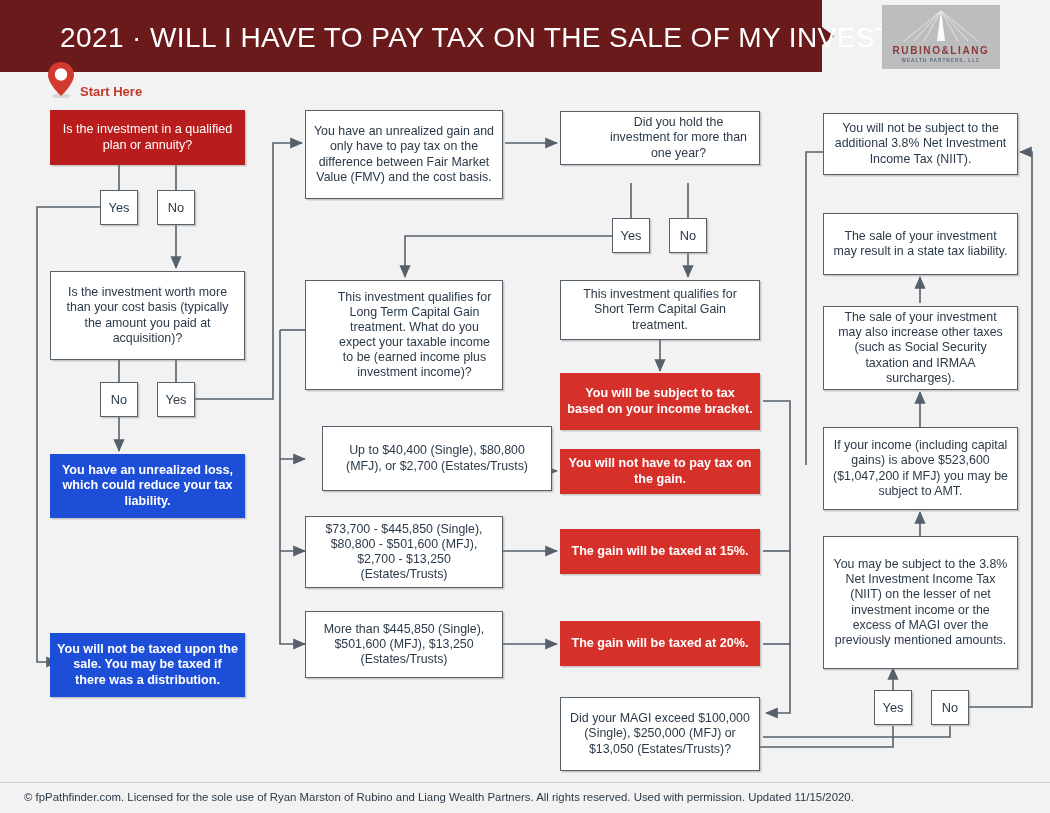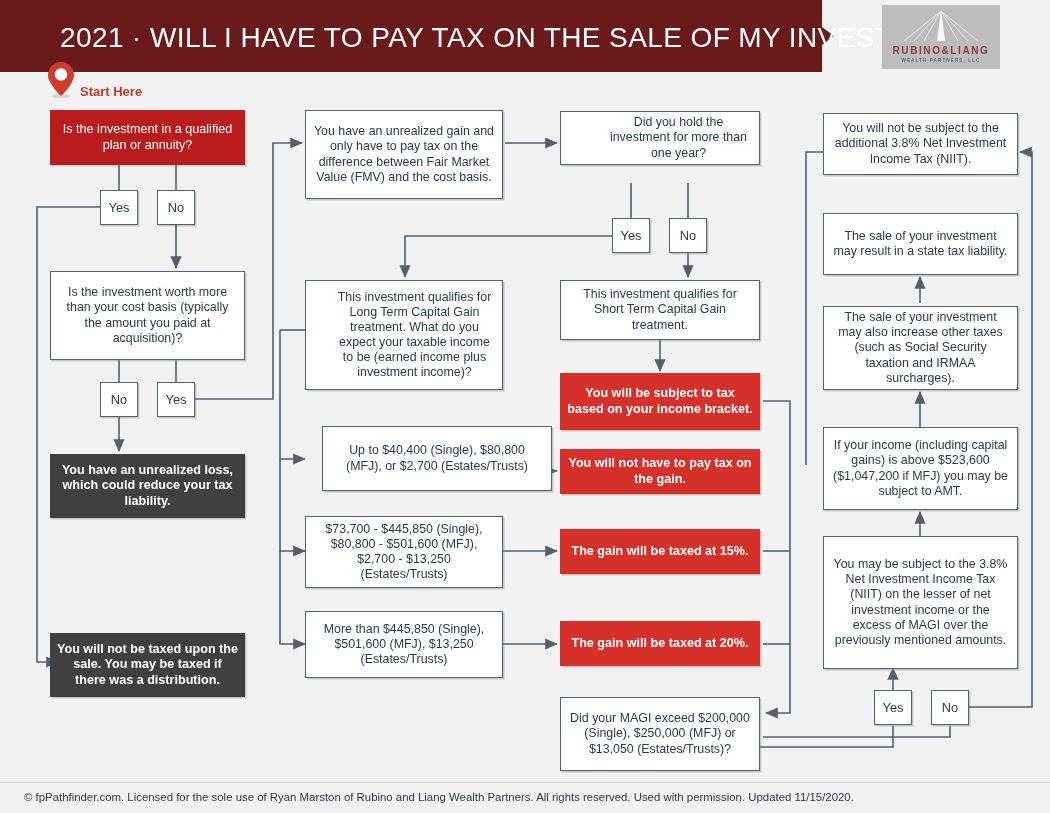--- a/index.html
+++ b/index.html
@@ -61,21 +61,21 @@
   .white{
     background:#ffffff;border:1.6px solid #55606b;
     color:#2b3a4a;font-size:12.4px;
     box-shadow:1.5px 1.5px 0 rgba(120,120,120,.35);
   }
   .maroon{
     background:#b91c1c;color:#fff;font-size:12.6px;font-weight:400;
     box-shadow:1.5px 1.5px 0 rgba(120,120,120,.35);
   }
   .darkred{
-    background:#404040;color:#fff;font-size:12.6px;font-weight:700;
+    background:#1d4ed8;color:#fff;font-size:12.6px;font-weight:700;
     box-shadow:1.5px 1.5px 0 rgba(120,120,120,.35);
   }
   .red{
     background:#d6302a;color:#fff;font-size:12.6px;font-weight:700;
     box-shadow:1.5px 1.5px 0 rgba(120,120,120,.35);
   }
   .yn{
     background:#ffffff;border:1.6px solid #55606b;color:#2b3a4a;
     font-size:12.8px;
     box-shadow:1.5px 1.5px 0 rgba(120,120,120,.35);
@@ -212,21 +212,21 @@
 <div class="node white" style="left:560px;top:280px;width:200px;height:60px;">This investment qualifies for Short Term Capital Gain treatment.</div>
 
 <div class="node red" style="left:560px;top:373px;width:200px;height:57px;">You will be subject to tax based on your income bracket.</div>
 
 <div class="node red" style="left:560px;top:449px;width:200px;height:45px;">You will not have to pay tax on the gain.</div>
 
 <div class="node red" style="left:560px;top:529px;width:200px;height:45px;">The gain will be taxed at 15%.</div>
 
 <div class="node red" style="left:560px;top:621px;width:200px;height:45px;">The gain will be taxed at 20%.</div>
 
-<div class="node white" style="left:560px;top:697px;width:200px;height:74px;">Did your MAGI exceed $200,000 (Single), $250,000 (MFJ) or $13,050 (Estates/Trusts)?</div>
+<div class="node white" style="left:560px;top:697px;width:200px;height:74px;">Did your MAGI exceed $100,000 (Single), $250,000 (MFJ) or $13,050 (Estates/Trusts)?</div>
 
 <div class="node white" style="left:823px;top:113px;width:195px;height:62px;">You will not be subject to the additional 3.8% Net Investment Income Tax (NIIT).</div>
 
 <div class="node white" style="left:823px;top:213px;width:195px;height:62px;">The sale of your investment may result in a state tax liability.</div>
 
 <div class="node white" style="left:823px;top:306px;width:195px;height:84px;">The sale of your investment may also increase other taxes (such as Social Security taxation and IRMAA surcharges).</div>
 
 <div class="node white" style="left:823px;top:427px;width:195px;height:83px;">If your income (including capital gains) is above $523,600 ($1,047,200 if MFJ) you may be subject to AMT.</div>
 
 <div class="node white" style="left:823px;top:536px;width:195px;height:133px;">You may be subject to the 3.8% Net Investment Income Tax (NIIT) on the lesser of net investment income or the excess of MAGI over the previously mentioned amounts.</div>

